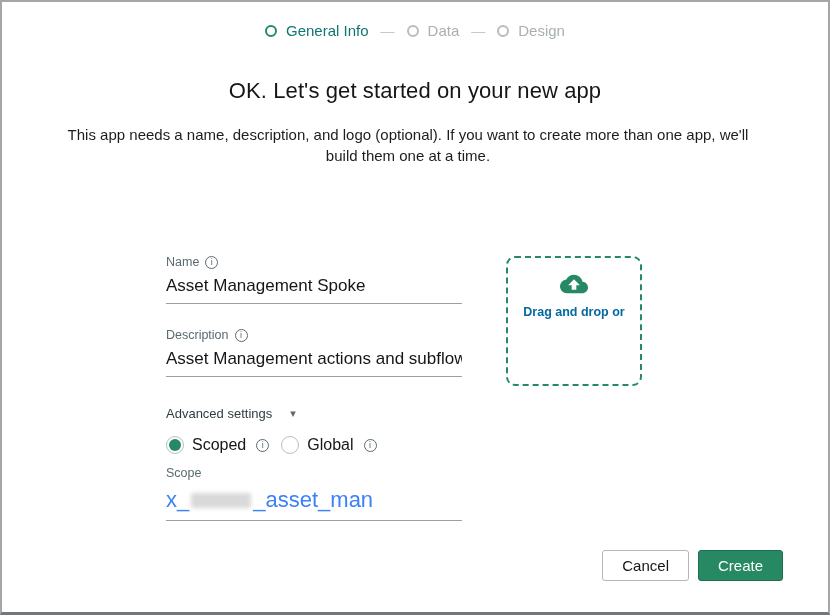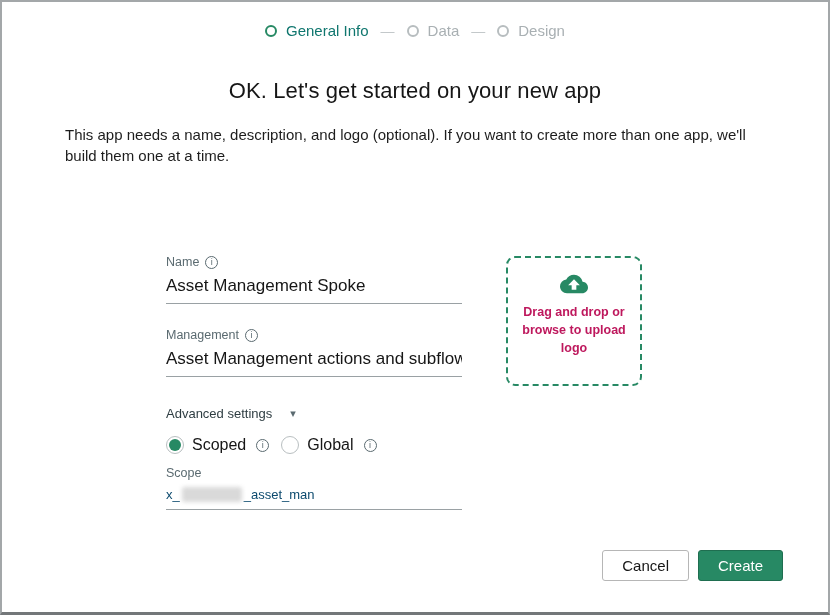--- a/index.html
+++ b/index.html
@@ -57,22 +57,23 @@
     width: 100%;
     text-align: center;
     font-size: 22px;
     font-weight: 500;
     color: #161616;
     letter-spacing: 0.1px;
   }
   .subtitle {
     position: absolute;
     top: 123px;
-    left: 63px;
+    left: 56px;
     width: 700px;
+    text-align: center;
     font-size: 15px;
     line-height: 1.38;
     color: #1d1d1d;
   }
 
   
   .field { position: absolute; left: 164px; width: 296px; }
   .field-label-row {
     display: flex;
     align-items: center;
@@ -148,22 +149,22 @@
     height: 12px;
     border-radius: 50%;
     background: #278964;
   }
   .radio-label { font-size: 16px; color: #161616; margin-right: 2px; }
 
   #field-scope { top: 464px; }
   .scope-value {
     width: 296px;
     border-bottom: 1px solid #9aa1a4;
-    font-size: 13px;
-    color: #0c4a6e;
+    font-size: 22px;
+    color: #3b82f6;
     padding: 5px 0 7px 0;
     margin-top: 2px;
     display: flex;
     align-items: center;
     cursor: text;
   }
   .redacted {
     display: inline-block;
     width: 60px;
     height: 15px;
@@ -185,21 +186,21 @@
     text-align: center;
     padding-top: 15px;
     cursor: pointer;
     background: #fff;
   }
   .upload-cloud { width: 28px; height: 22px; display: inline-block; }
   .upload-text {
     margin-top: 4px;
     font-size: 12.5px;
     font-weight: bold;
-    color: #be185d;
+    color: #0369a1;
     line-height: 1.45;
   }
   .upload-formats {
     margin-top: 9px;
     font-size: 12.5px;
     color: #57696e;
     line-height: 1.4;
   }
 
   
@@ -258,21 +259,21 @@
   <div class="field" id="field-name">
     <div class="field-label-row">
       <span>Name</span>
       <span class="info-icon">i</span>
     </div>
     <input class="line-input" type="text" value="Asset Management Spoke" style="">
   </div>
 
   <div class="field" id="field-description">
     <div class="field-label-row">
-      <span>Management</span>
+      <span>Description</span>
       <span class="info-icon">i</span>
     </div>
     <input class="line-input" type="text" value="Asset Management actions and subflows" style="">
   </div>
 
   <div class="advanced-toggle">
     <span>Advanced settings</span>
     <span class="caret">▾</span>
   </div>
 
@@ -299,21 +300,20 @@
       <span>_asset_man</span>
     </div>
   </div>
 
   <div class="upload-box">
     <svg class="upload-cloud" viewBox="0 0 24 18" aria-hidden="true">
       <path fill="#278964" d="M19.35 7.04A7.49 7.49 0 0 0 12 1C9.11 1 6.6 2.64 5.35 5.04A5.994 5.994 0 0 0 0 11c0 3.31 2.69 6 6 6h13c2.76 0 5-2.24 5-5 0-2.64-2.05-4.78-4.65-4.96zM14 10v4h-4v-4H7l5-5 5 5h-3z"></path>
     </svg>
     <div class="upload-text">
       <div>Drag and drop or</div>
-      <div>browse to upload logo</div>
     </div>
   </div>
 
   <div class="footer-actions">
     <button class="btn btn-secondary">Cancel</button>
     <button class="btn btn-primary">Create</button>
   </div>
 
 </div>
 

